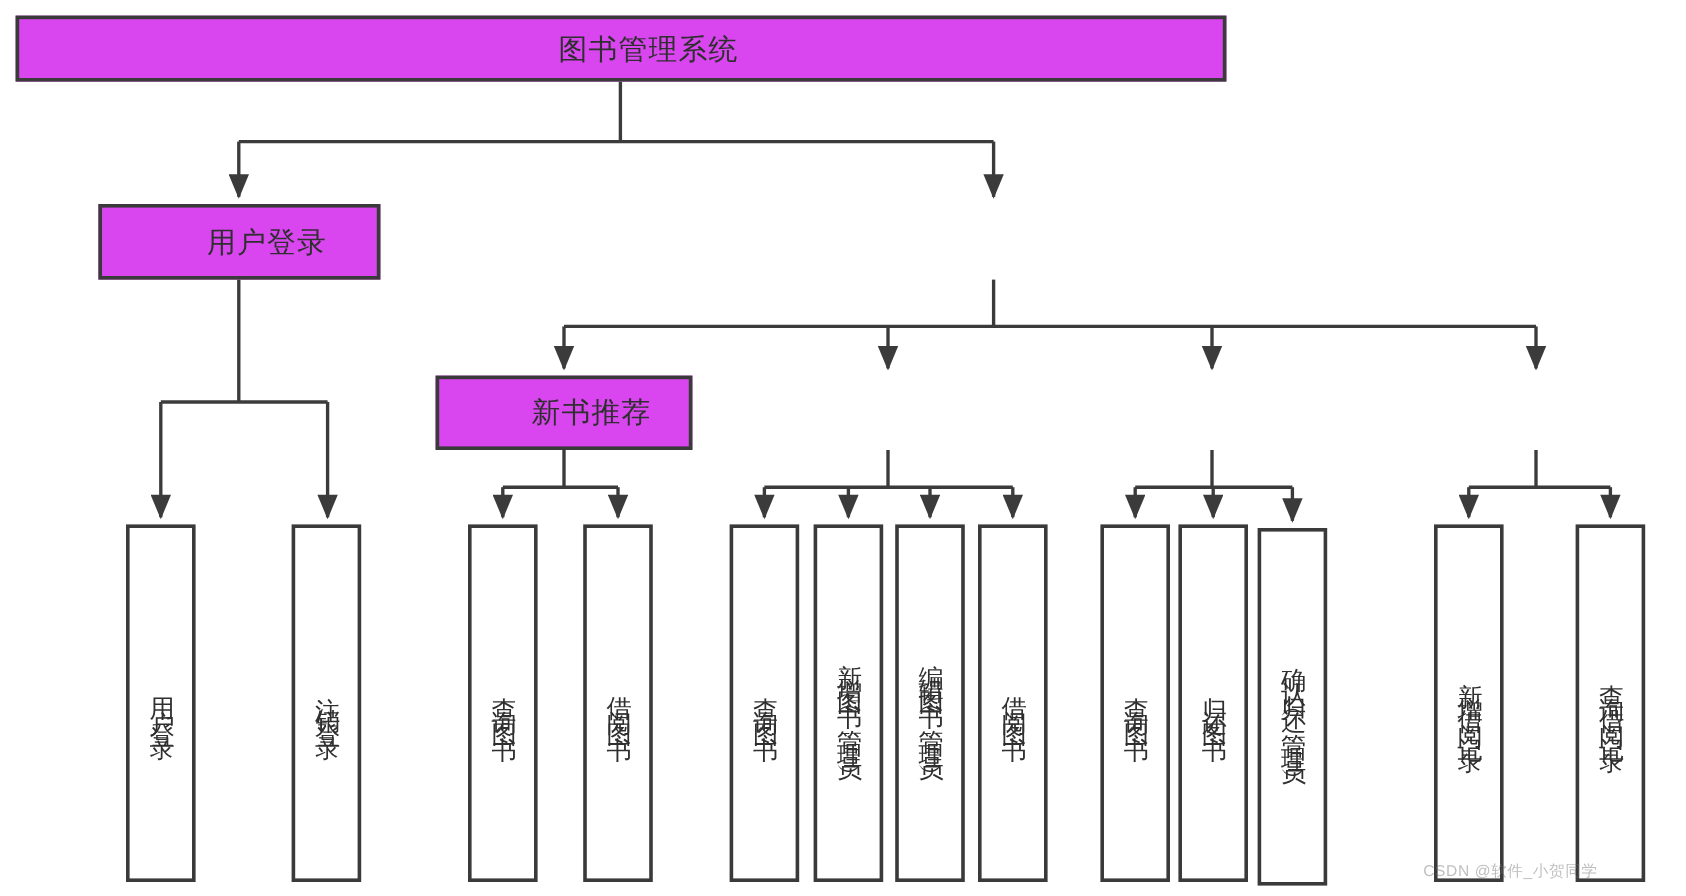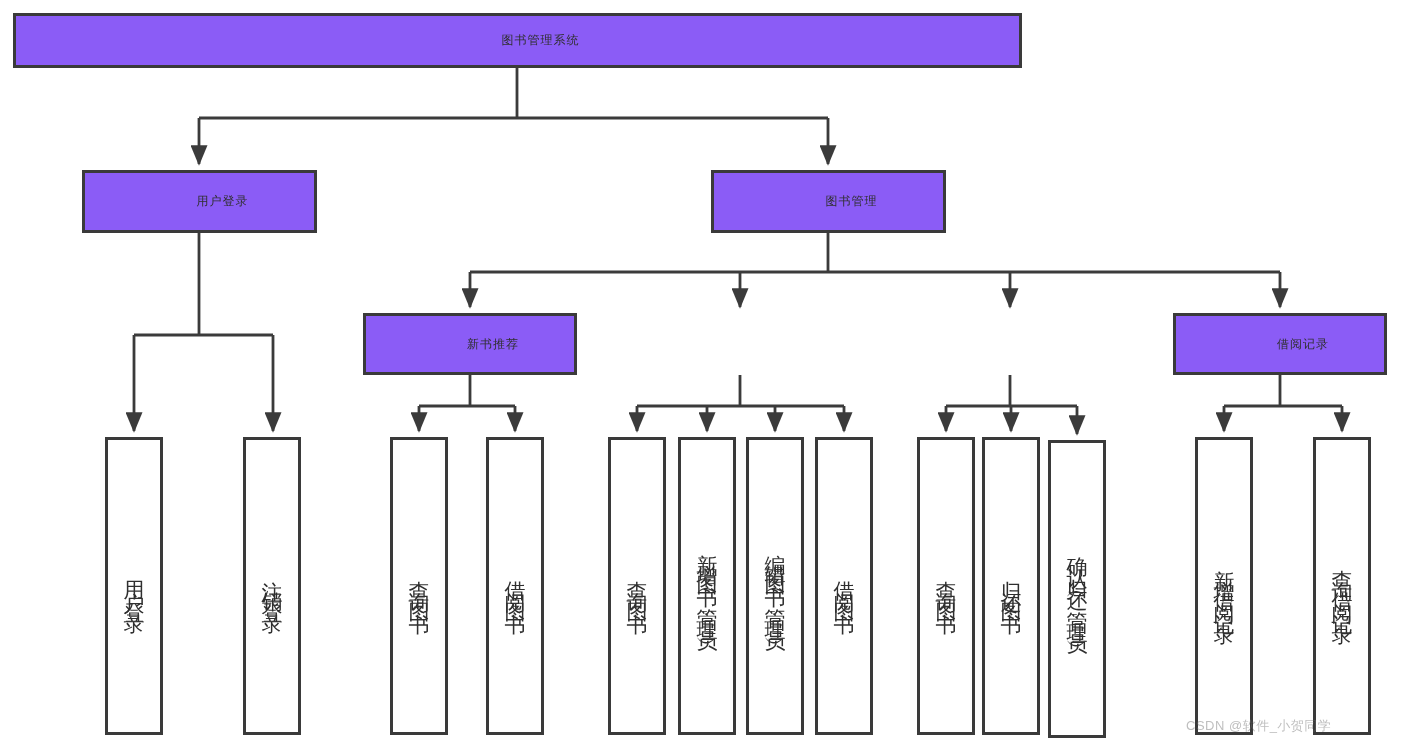--- a/index.html
+++ b/index.html
@@ -2,23 +2,23 @@
 <html><head>
 <meta charset="utf-8">
 <style>
   html,body{margin:0;padding:0;background:#ffffff;}
   #canvas{
     position:relative;width:1405px;height:747px;background:#ffffff;overflow:hidden;
     font-family:"Liberation Sans","DejaVu Sans",sans-serif;color:#2f2f2f;
   }
   #connectors{position:absolute;left:0;top:0;width:1405px;height:747px;z-index:1;}
   .hbox{
-    position:absolute;box-sizing:border-box;border:3px solid #3a3a3a;background:#8b5cf6;
+    position:absolute;box-sizing:border-box;border:3px solid #3a3a3a;background:#d946ef;
     display:flex;align-items:center;justify-content:center;
-    font-size:12px;letter-spacing:1px;z-index:2;padding-left:46px;
+    font-size:24px;letter-spacing:1px;z-index:2;padding-left:46px;
   }
   .vbox{
     position:absolute;box-sizing:border-box;border:3px solid #3a3a3a;background:#ffffff;
     width:58px;height:298px;top:437px;
     display:flex;align-items:center;justify-content:center;
     writing-mode:vertical-rl;text-orientation:mixed;
     font-size:21px;letter-spacing:11px;z-index:2;
   }
   .root{left:13px;top:13px;width:1009px;height:55px;}
   .lvl2{top:170px;width:235px;height:63px;}
@@ -79,24 +79,22 @@
       <path d="M1280,375 V406"></path>
       <path d="M1224,406 H1342"></path>
       <path d="M1224,406 V431" marker-end="url(#arrow)"></path>
       <path d="M1342,406 V431" marker-end="url(#arrow)"></path>
     </g>
   </svg>
 
   <div class="hbox root">图书管理系统</div>
 
   <div class="hbox lvl2" style="left:82px;">用户登录</div>
-  <div class="hbox lvl2" style="left:711px;">图书管理</div>
 
   <div class="hbox lvl3" style="left:363px;">新书推荐</div>
-  <div class="hbox lvl3" style="left:1173px;">借阅记录</div>
 
   <div class="vbox" style="left:105px;">用户登录</div>
   <div class="vbox" style="left:243px;">注销登录</div>
 
   <div class="vbox" style="left:390px;">查询图书</div>
   <div class="vbox" style="left:486px;">借阅图书</div>
 
   <div class="vbox" style="left:608px;">查询图书</div>
   <div class="vbox" style="left:678px;">新增图书（管理员）</div>
   <div class="vbox" style="left:746px;">编辑图书（管理员）</div>

